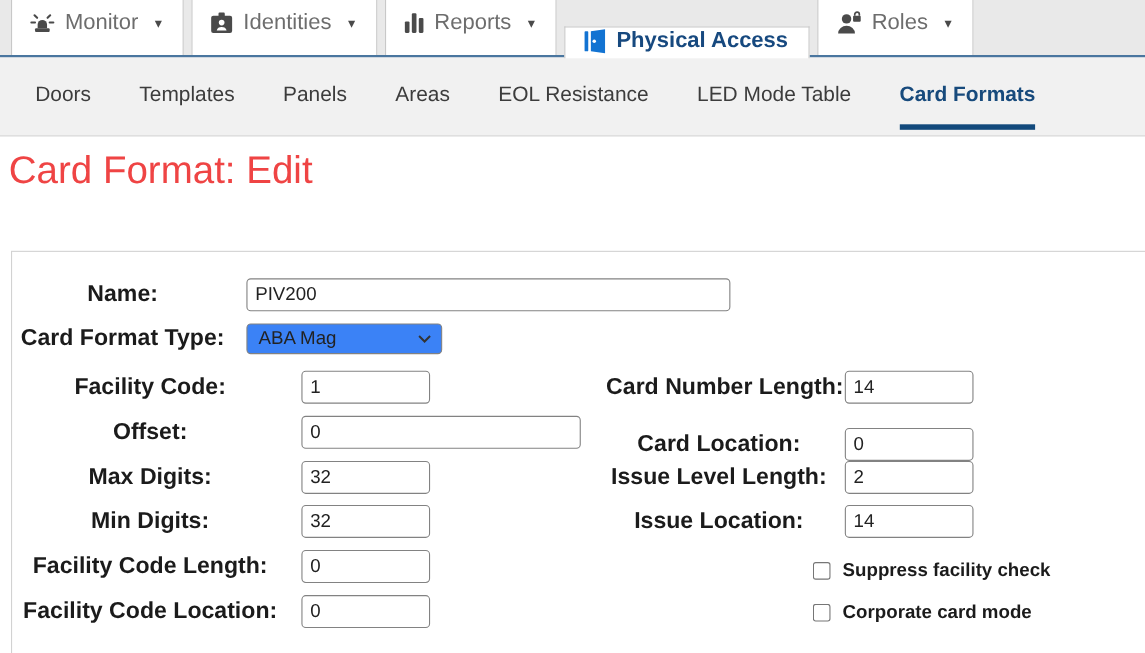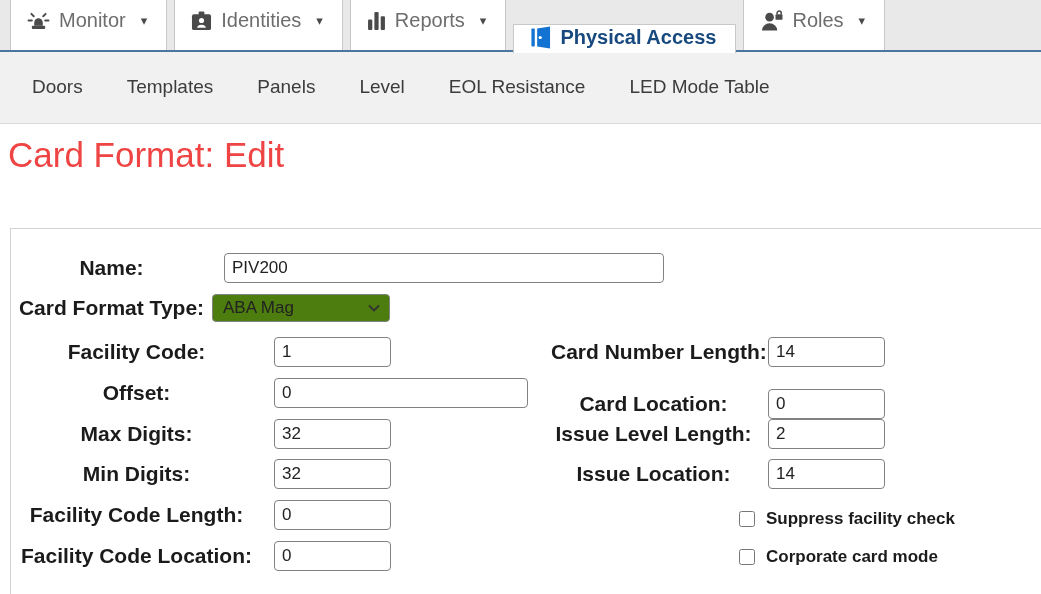--- a/index.html
+++ b/index.html
@@ -130,31 +130,32 @@
     outline: none;
   }
   .w-name   { width: 440px; }
   .w-small  { width: 117px; }
   .w-offset { width: 254px; }
   .lab-main  { width: 201px; }
   .lab-left  { width: 251px; }
   .lab-right { width: 205px; }
 
   .fselect {
+    margin-left: 12px;
     width: 178px;
     height: 28px;
     border: 1px solid #828282;
     border-radius: 4px;
     display: flex;
     align-items: center;
     justify-content: space-between;
     padding: 0 9px 0 10px;
     font-size: 17px;
     color: #222222;
-    background: #4d7c0f;
+    background: #3b82f6;
     cursor: pointer;
   }
 
   .cbrow {
     position: absolute;
     display: flex;
     align-items: center;
     height: 20px;
   }
   .cbrow input[type="checkbox"] {
@@ -242,23 +243,27 @@
     <span>Roles</span>
     <span class="caret">▾</span>
   </div>
 
 </div>
 
 <div class="subnav">
   <div class="subitem"><span>Doors</span></div>
   <div class="subitem"><span>Templates</span></div>
   <div class="subitem"><span>Panels</span></div>
-  <div class="subitem"><span>Level</span></div>
+  <div class="subitem"><span>Areas</span></div>
   <div class="subitem"><span>EOL Resistance</span></div>
   <div class="subitem"><span>LED Mode Table</span></div>
+  <div class="subitem active">
+    <span>Card Formats</span>
+    <span class="active-bar"></span>
+  </div>
 </div>
 
 <h1 class="title">Card Format: Edit</h1>
 
 <div class="form-area">
 
   <div class="frow" style="top:24px">
     <span class="flabel lab-main">Name:</span>
     <input class="fin w-name" type="text" value="PIV200" style="">
   </div>

